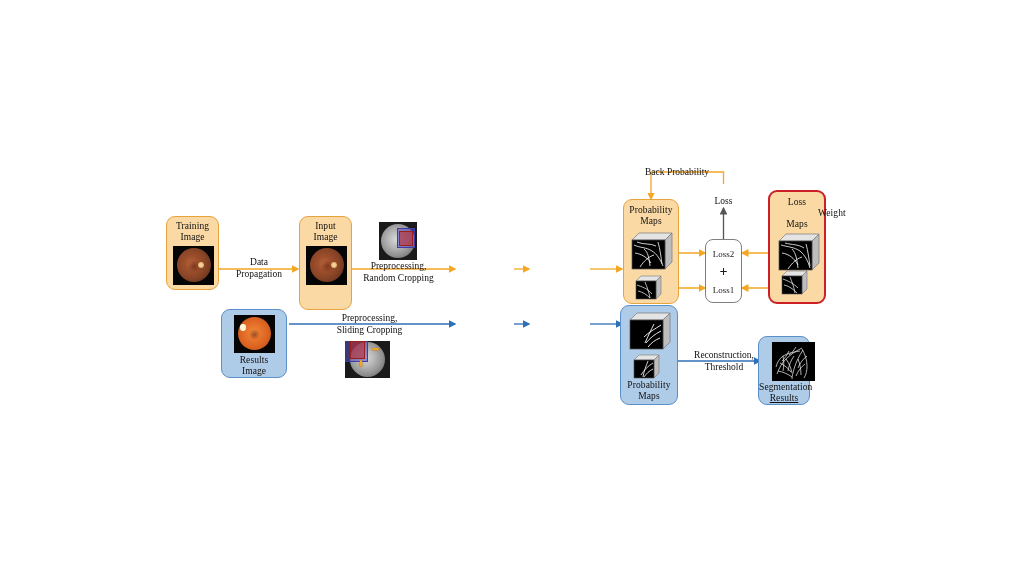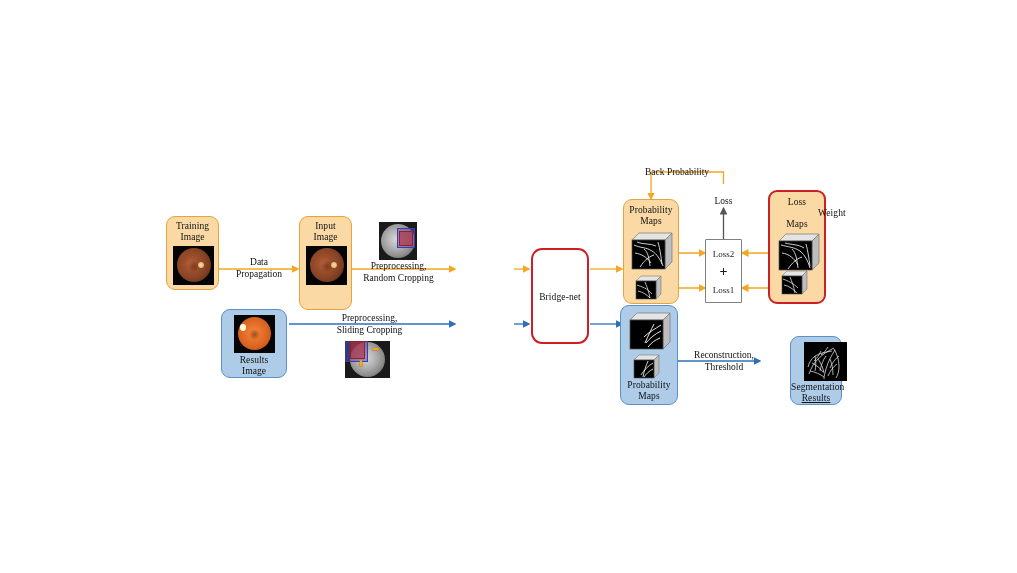--- a/index.html
+++ b/index.html
@@ -264,23 +264,20 @@
   </div>
   <div class="grayfundus" style="left:345px; top:341px; width:45px; height:37px;">
     <div class="gdisk" style="left:5px; top:1px; width:35px; height:35px;"></div>
     <div class="crop-blue" style="left:-1px; top:-2px; width:22px; height:21px;"></div>
     <div class="crop-red" style="left:5px; top:0px; width:13px; height:16px;"></div>
     <div class="slide-arrow" style="left:27px; top:4px;">➡</div>
     <div class="slide-arrow" style="left:12px; top:18px; transform:rotate(90deg);">➡</div>
   </div>
 
 
-  <div class="abs panel redline" style="left:531px; top:248px; width:58px; height:96px; border-radius:11px;">
-    <div class="panel-label" style="top:42px; font-size:9.5px;">Bridge-net</div>
-  </div>
 
   <div class="caption" style="left:645px; top:167px; width:160px; text-align:left;">Back  Probability</div>
 
   <div class="abs panel" style="left:623px; top:199px; width:56px; height:105px;">
     <div class="panel-label" style="top:5px;">Probability</div>
     <div class="panel-label" style="top:16px;">Maps</div>
 
     <div class="cube" style="left:8px; top:33px;">
       <svg width="41" height="37" viewBox="0 0 41 37">
         <polygon points="0,7 7,0 40,0 33,7" fill="#E4E4E4" stroke="#777" stroke-width=".7"></polygon>
@@ -308,21 +305,21 @@
           <path d="M2,15 C7,16 11,19 14,22"></path>
           <path d="M9,6 C11,11 13,16 14,22"></path>
         </g>
         <rect x="0" y="5" width="20" height="18" fill="none" stroke="#555" stroke-width=".6"></rect>
       </svg>
     </div>
   </div>
 
   <div class="caption" style="left:700px; top:196px; width:47px;">Loss</div>
 
-  <div class="abs panel white" style="left:705px; top:239px; width:37px; height:64px; border-radius:1px;">
+  <div class="abs panel white" style="left:705px; top:239px; width:37px; height:64px; border-radius:8px;">
     <div class="loss-box-text" style="top:9px;">Loss2</div>
     <div class="loss-plus" style="top:25px;">+</div>
     <div class="loss-box-text" style="top:45px;">Loss1</div>
   </div>
 
   <div class="abs panel red" style="left:768px; top:190px; width:58px; height:114px;">
     <div class="panel-label" style="top:5px;">Loss</div>
     <div class="panel-label" style="top:16px;padding-left:48px;">Weight</div>
     <div class="panel-label" style="top:27px;">Maps</div>
 
@@ -390,21 +387,21 @@
     </div>
     <div class="panel-label" style="top:74px;">Probability</div>
     <div class="panel-label" style="top:85px;">Maps</div>
   </div>
 
   <div class="caption" style="left:681px; top:350px; width:86px;">
     <div>Reconstruction,</div>
     <div>Threshold</div>
   </div>
 
-  <div class="abs panel blue" style="left:790px; top:336px; width:52px; height:69px;">
+  <div class="abs panel blue" style="left:758px; top:336px; width:52px; height:69px;">
     <div class="vessel" style="left:13px; top:5px; width:43px; height:39px;">
       <svg width="43" height="39" viewBox="0 0 43 39">
         <rect x="0" y="0" width="43" height="39" fill="#000"></rect>
         <g stroke="#e8e8e8" fill="none" stroke-width=".75">
           <path d="M30,6 C24,9 19,12 14,17 C10,21 7,26 5,32"></path>
           <path d="M31,8 C27,14 24,20 22,27 C21,31 20,34 20,37"></path>
           <path d="M30,7 C33,12 35,18 35,24 C35,29 34,33 32,36"></path>
           <path d="M28,9 C22,10 16,11 11,14 C7,17 5,21 4,25"></path>
           <path d="M14,17 C17,21 19,26 20,31"></path>
           <path d="M22,14 C19,18 17,23 16,29"></path>

